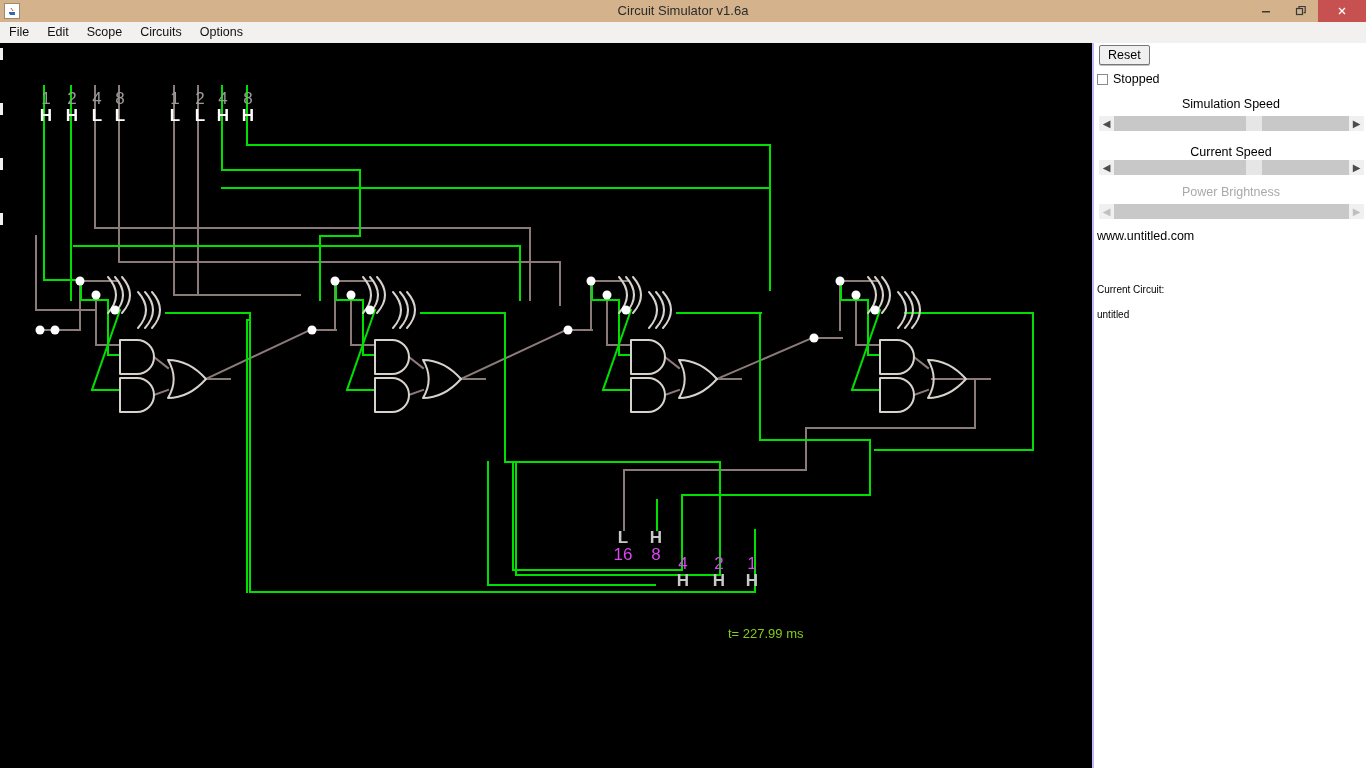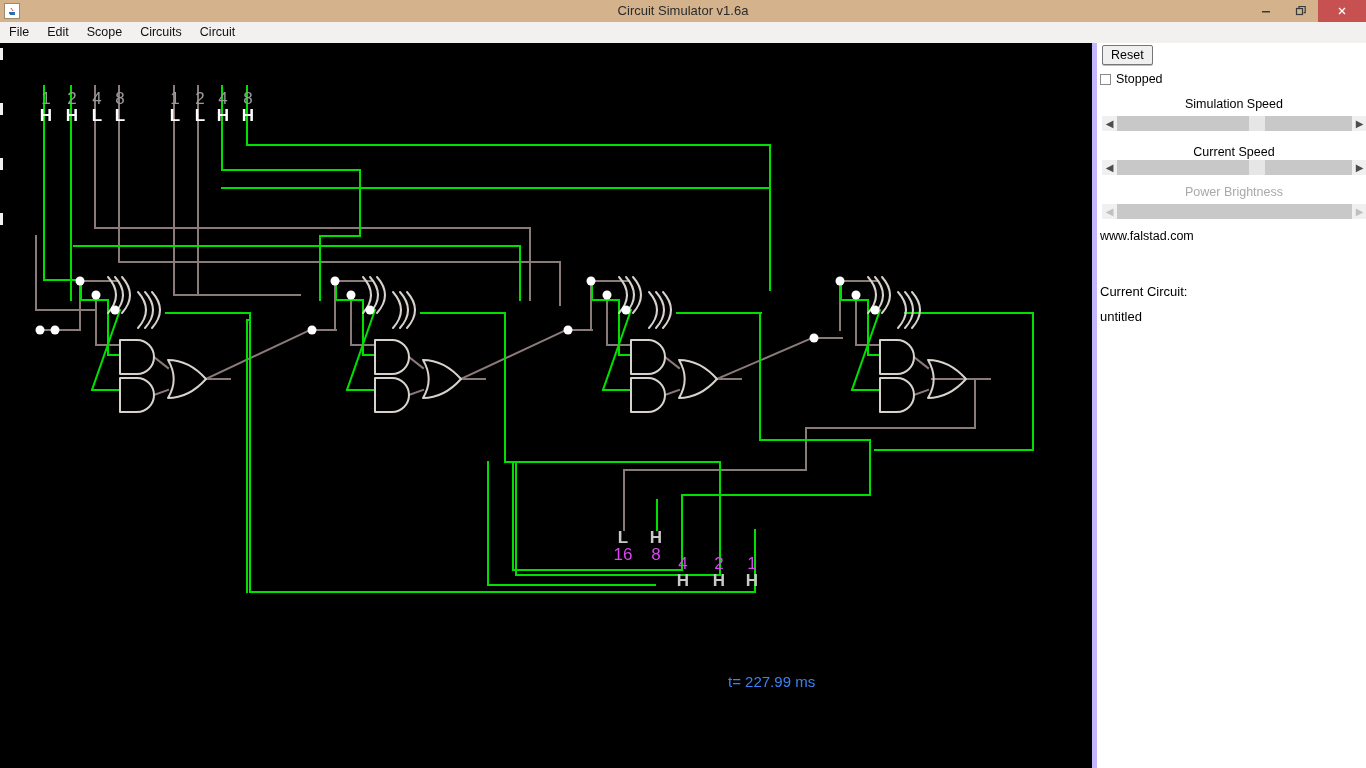--- a/index.html
+++ b/index.html
@@ -60,27 +60,27 @@
   
   .io-lab{
     position:absolute;color:#fff;font-size:17px;font-family:"Liberation Sans",sans-serif;
     line-height:1;white-space:nowrap;
   }
   .io-wt{color:#9a9a9a;font-size:17px;}
   .io-val{color:#ffffff;font-weight:bold;font-size:17px;}
   .io-val.dim{color:#c9c9c9;}
   .io-wt.dim{color:#d946ef;}
   .timelab{
-    position:absolute;color:#3b82f6;font-size:15px;white-space:nowrap;margin-top:47px;
+    position:absolute;color:#84cc16;font-size:13px;white-space:nowrap;
   }
 
   
   .sidepanel{
     position:absolute;left:1092px;top:43px;width:274px;height:725px;
-    background:#fff;border-left:5px solid #c4b5fd;box-sizing:border-box;
+    background:#fff;border-left:2px solid #c4b5fd;box-sizing:border-box;
   }
   .reset-btn{
     position:absolute;left:5px;top:2px;
     font-size:12.5px;color:#000;background:#f0f0f0;
     border:1px solid #767676;border-radius:2px;
     padding:2px 8px;box-shadow:0 1px 0 rgba(0,0,0,.25);
   }
   .chk-row{position:absolute;left:3px;top:29px;display:flex;align-items:center;}
   .chk-box{
     width:11px;height:11px;border:1px solid #8a8a8a;background:#fff;box-sizing:border-box;
@@ -98,21 +98,21 @@
   .sb-arrow{
     width:15px;background:#f0f0f0;display:flex;align-items:center;justify-content:center;
     font-size:10px;color:#4d4d4d;
   }
   .sb-arrow.dis{color:#c0c0c0;}
   .sb-track{flex:1;background:#c8c8c8;position:relative;}
   .sb-thumb{position:absolute;top:0;height:15px;width:16px;background:#e6e6e6;}
   .sb-track.dis{background:#c8c8c8;}
 
   .panel-text{position:absolute;font-size:12.5px;color:#000;}
-  .panel-text.small{font-size:13px;}
+  .panel-text.small{font-size:10px;}
 </style>
 </head>
 <body>
 
 <div id="app">
 
   <div class="titlebar">
     <div class="tb-icon">
       <svg width="13" height="13" viewBox="0 0 13 13">
         <path d="M4 9h5v1H4z" fill="#2b6cb0"></path>
@@ -139,21 +139,21 @@
         </svg>
       </div>
     </div>
   </div>
 
   <div class="menubar">
     <div class="menu-item">File</div>
     <div class="menu-item">Edit</div>
     <div class="menu-item">Scope</div>
     <div class="menu-item">Circuits</div>
-    <div class="menu-item">Circuit</div>
+    <div class="menu-item">Options</div>
   </div>
 
   <div class="canvas">
 
     <div class="edge-strip">
       <i style="top:5px;height:12px"></i>
       <i style="top:60px;height:12px"></i>
       <i style="top:115px;height:12px"></i>
       <i style="top:170px;height:12px"></i>
     </div>
@@ -405,19 +405,19 @@
       <div class="sb-arrow">▶</div>
     </div>
 
     <div class="slider-title dis" style="top:142px;">Power Brightness</div>
     <div class="scrollbar" style="left:5px;top:161px;width:265px;">
       <div class="sb-arrow dis">◀</div>
       <div class="sb-track dis"></div>
       <div class="sb-arrow dis">▶</div>
     </div>
 
-    <div class="panel-text" style="left:3px;top:186px;">www.falstad.com</div>
+    <div class="panel-text" style="left:3px;top:186px;">www.untitled.com</div>
 
     <div class="panel-text small" style="left:3px;top:241px;">Current Circuit:</div>
     <div class="panel-text small" style="left:3px;top:266px;">untitled</div>
   </div>
 
 </div>
 
 </body></html>

